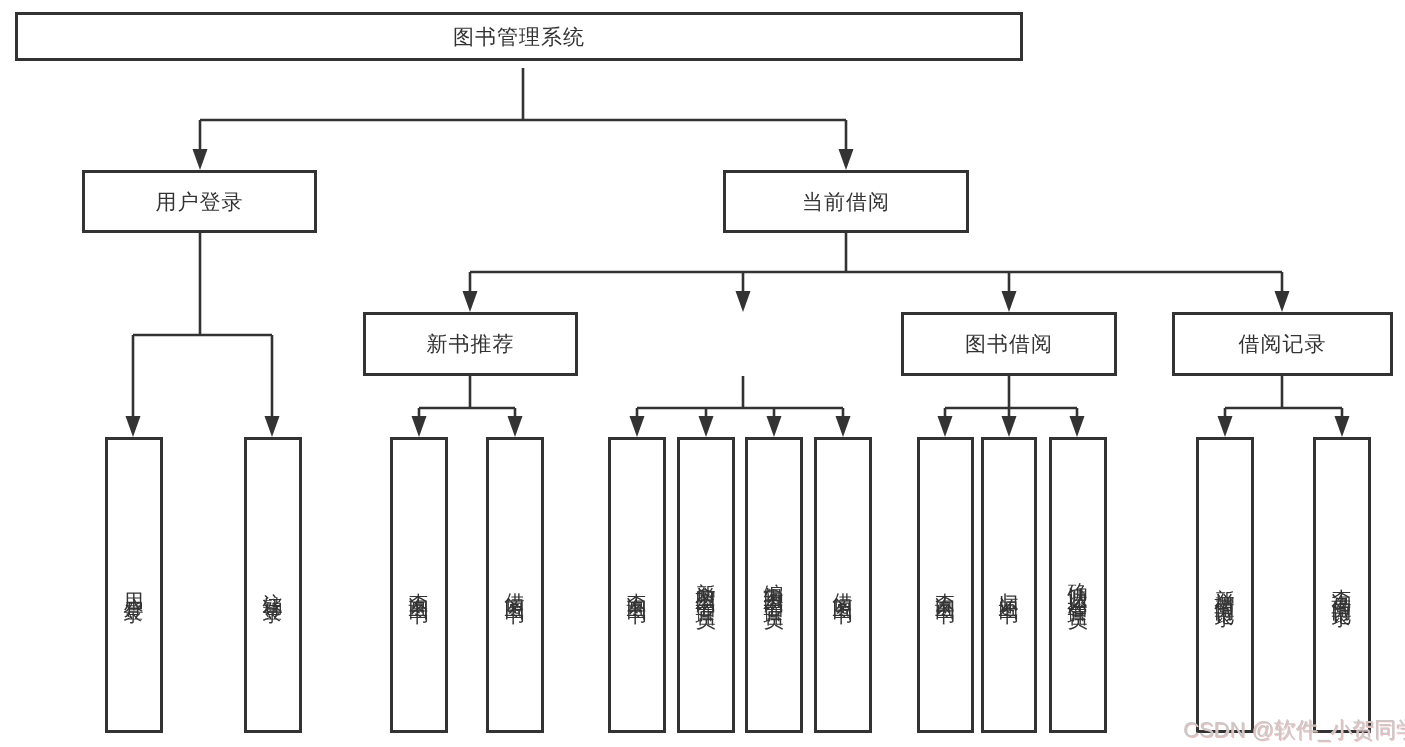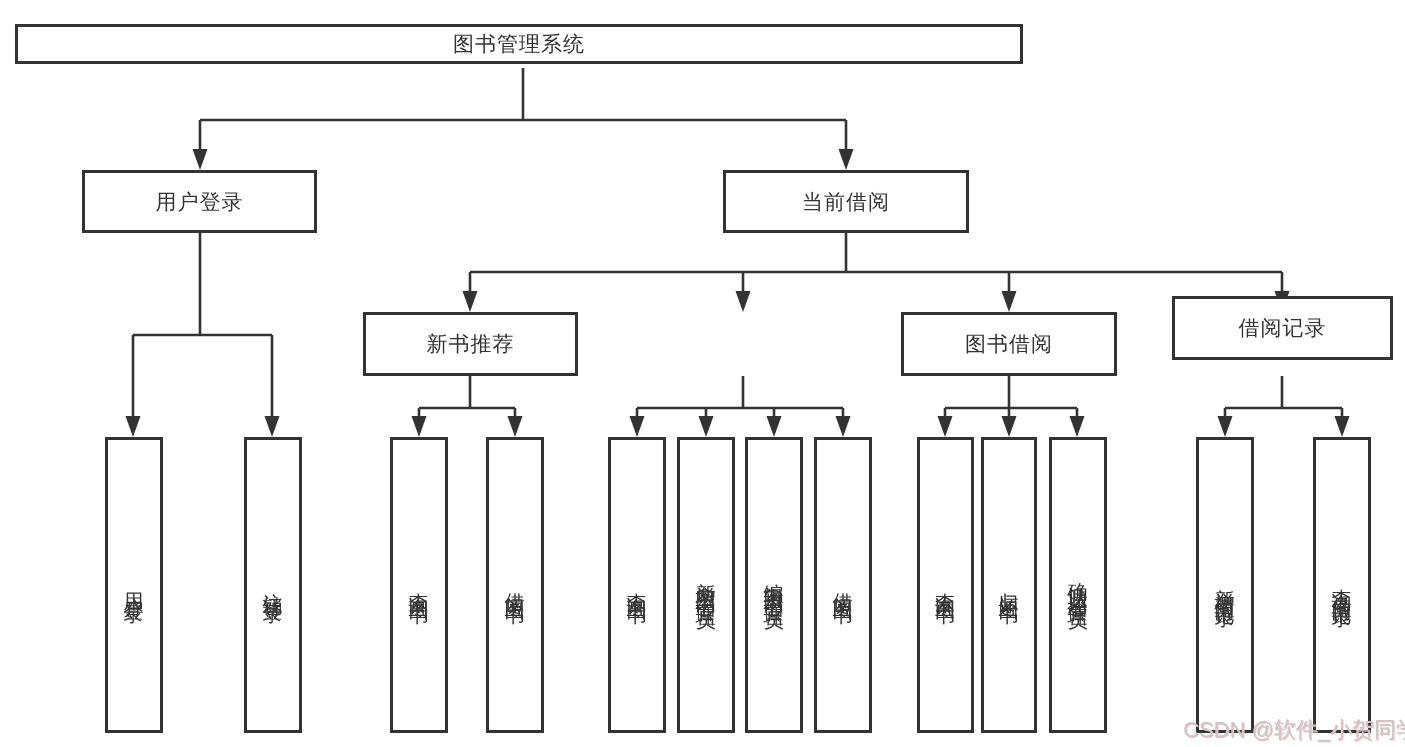--- a/index.html
+++ b/index.html
@@ -30,29 +30,29 @@
   }
   .hbox { font-size: 21px; letter-spacing: 1px; }
   .vbox {
     writing-mode: vertical-rl;
     text-orientation: mixed;
     font-size: 20px;
     letter-spacing: 4px;
     line-height: 1;
   }
   
-  #b-root { left: 15px;  top: 24px;  width: 1008px; height: 40px; align-items: center; }
+  #b-root { left: 15px;  top: 12px;  width: 1008px; height: 49px; align-items: center; }
   
   #b-user { left: 82px;  top: 170px; width: 235px; height: 63px; }
   #b-mgmt { left: 723px; top: 170px; width: 246px; height: 63px; }
   
   #b-rec  { left: 363px;  top: 312px; width: 215px; height: 64px; }
   #b-bor  { left: 635px;  top: 312px; width: 216px; height: 64px; }
   #b-cur  { left: 901px;  top: 312px; width: 216px; height: 64px; }
-  #b-recd { left: 1172px; top: 296px; width: 221px; height: 64px; }
+  #b-recd { left: 1172px; top: 312px; width: 221px; height: 64px; }
   
   .leaf { top: 437px; height: 296px; width: 58px; }
   #lf-login    { left: 105px; }
   #lf-logout   { left: 244px; }
   #lf-rec-q    { left: 390px; }
   #lf-rec-b    { left: 486px; }
   #lf-bor-q    { left: 608px; }
   #lf-bor-add  { left: 677px; }
   #lf-bor-edit { left: 745px; }
   #lf-bor-b    { left: 814px; }

